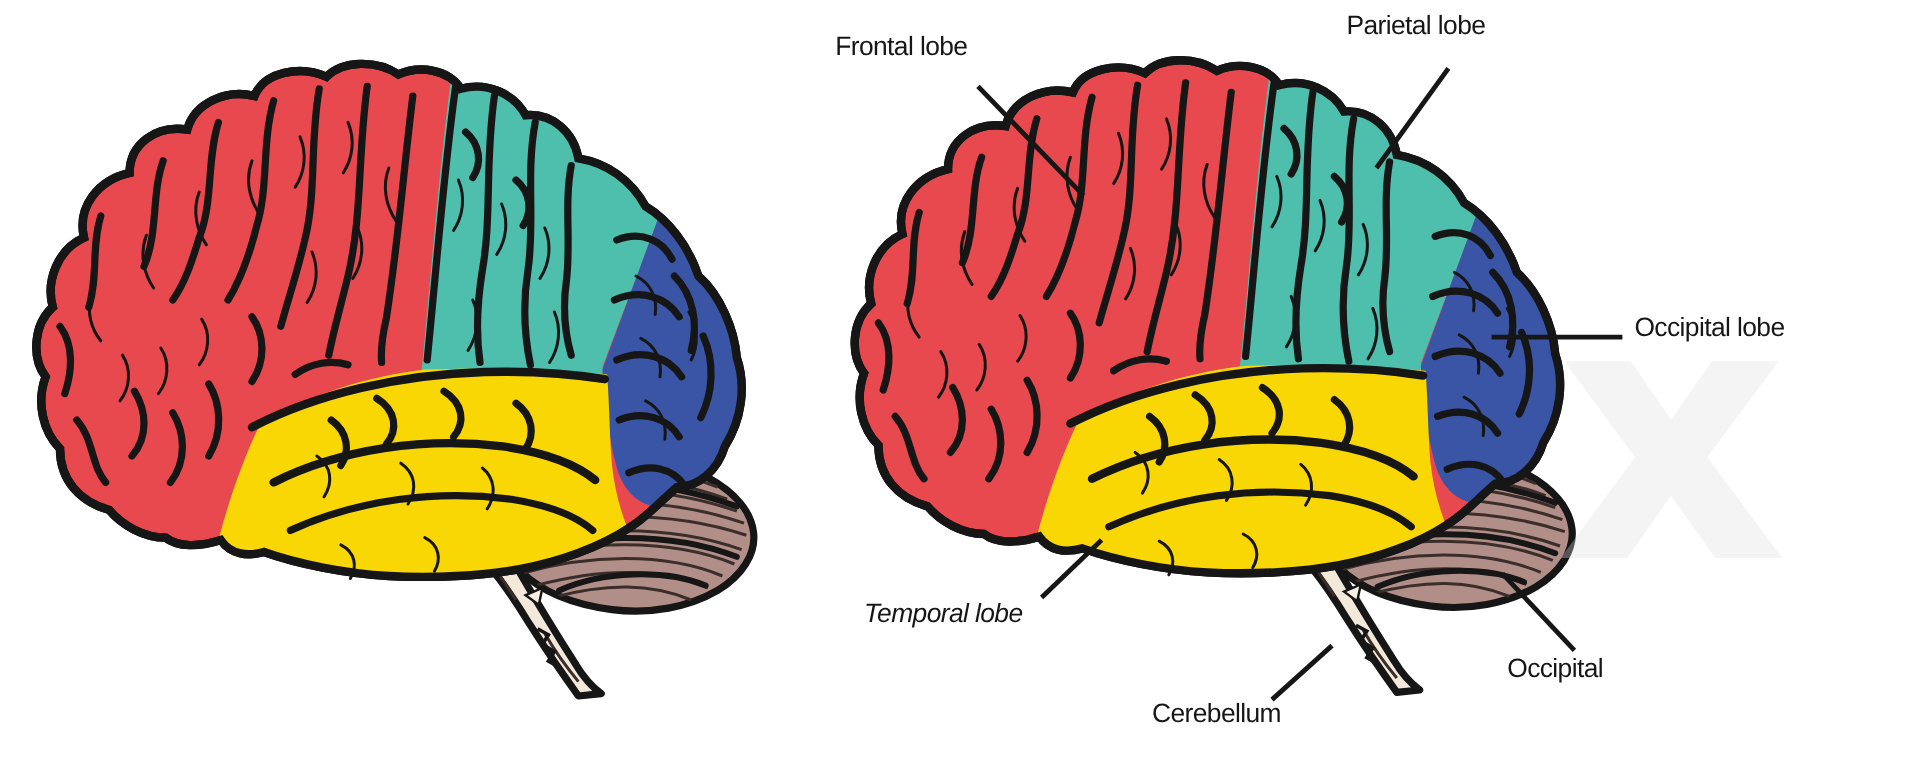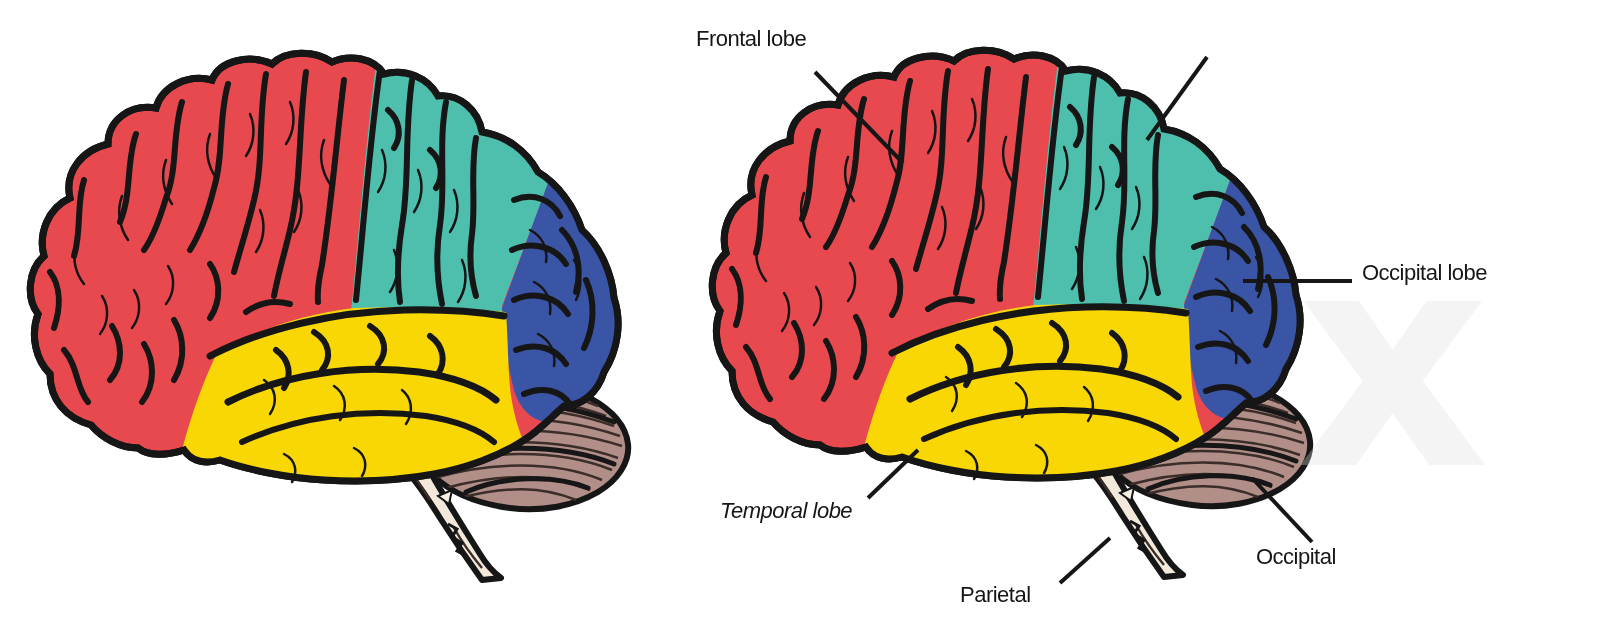--- a/index.html
+++ b/index.html
@@ -206,17 +206,18 @@
       <line x1="815" y1="72" x2="903" y2="163"></line>
       <line x1="1207" y1="57" x2="1147" y2="140"></line>
       <line x1="1352" y1="281" x2="1243" y2="281"></line>
       <line x1="868" y1="498" x2="918" y2="450"></line>
       <line x1="1060" y1="583" x2="1110" y2="538"></line>
       <line x1="1252" y1="478" x2="1312" y2="542"></line>
     </g>
   </svg>
 
   <div class="diagram-label" style="left:696px;  top:26px;">Frontal lobe</div>
+  <div class="diagram-label" style="left:1122px; top:8px;">Parietal lobe</div>
   <div class="diagram-label" style="left:1362px; top:260px;">Occipital lobe</div>
   <div class="diagram-label" style="left:720px;  top:498px;font-style:italic;">Temporal lobe</div>
   <div class="diagram-label" style="left:1256px; top:544px;">Occipital</div>
-  <div class="diagram-label" style="left:960px;  top:582px;">Parietal</div>
+  <div class="diagram-label" style="left:960px;  top:582px;">Cerebellum</div>
 </div>
 
 </body></html>

